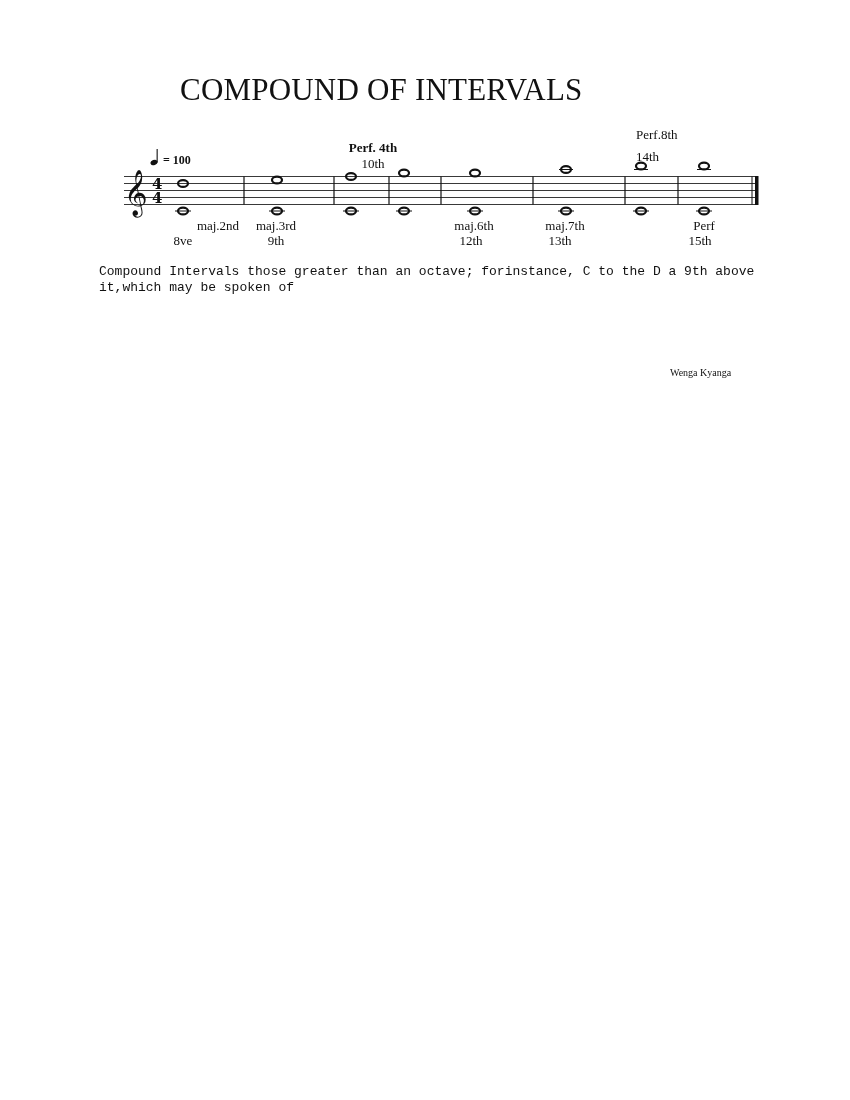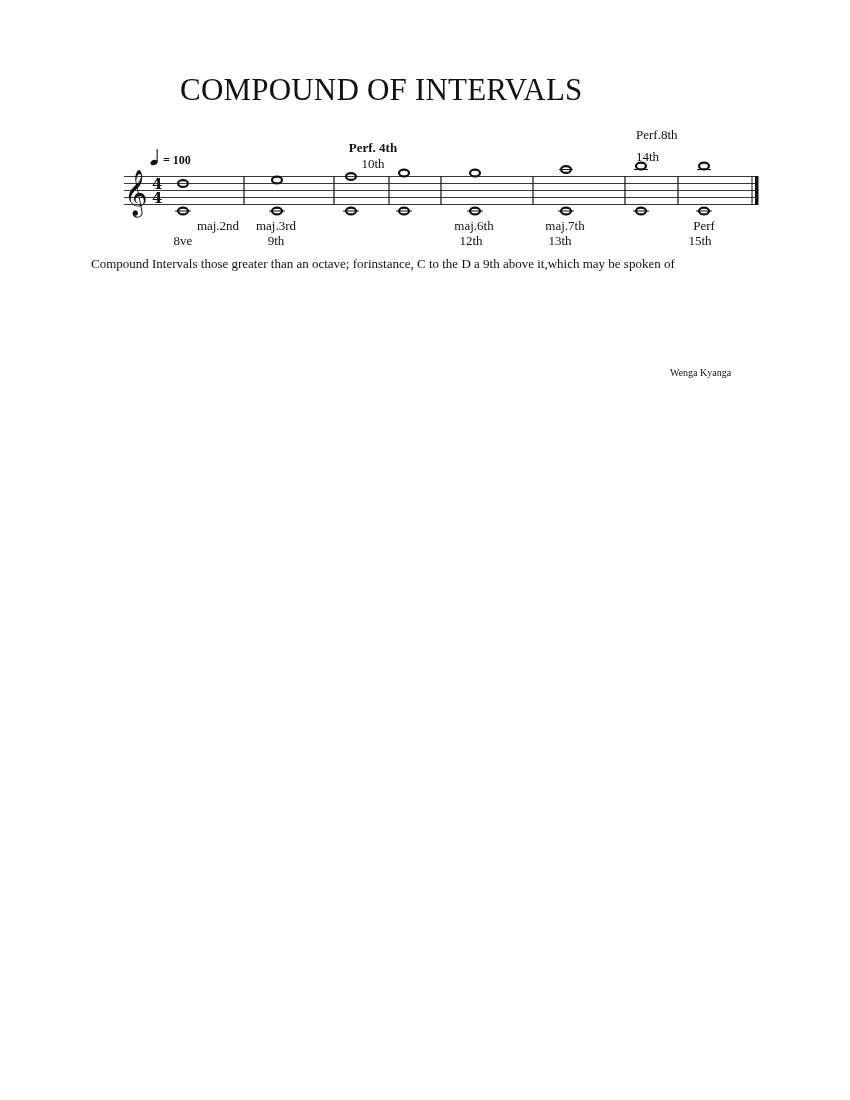--- a/index.html
+++ b/index.html
@@ -8,21 +8,21 @@
     .title { position: absolute; left: 180px; top: 72px; font-size: 31px;
              font-family: "Liberation Serif", "DejaVu Serif", serif; letter-spacing: 0.2px; white-space: nowrap; }
     .score { position: absolute; left: 0; top: 0; width: 850px; height: 260px; }
     .lbl { position: absolute; font-size: 13px; font-family: "Liberation Serif", "DejaVu Serif", serif;
            white-space: nowrap; line-height: 15px; }
     .lbl.center { transform: translateX(-50%); text-align: center; }
     .tempo { position: absolute; left: 150px; top: 148px; font-size: 12px; font-weight: bold;
              font-family: "Liberation Serif", "DejaVu Serif", serif; white-space: nowrap; }
     .text-block { position: absolute; left: 91px; top: 256px; width: 690px; font-size: 13px;
                   line-height: 16px; font-family: "Liberation Serif", "DejaVu Serif", serif; }
-    .text-block p { margin: 0; }
+    .text-block p { margin: 8px; font-family: Liberation Mono, monospace; }
     .composer { position: absolute; left: 670px; top: 367px; font-size: 10px;
                 font-family: "Liberation Serif", "DejaVu Serif", serif; white-space: nowrap; }
   </style>
 </head>
 <body>
 
 <div class="title">COMPOUND OF INTERVALS</div>
 
 <div class="tempo">
   <svg width="10" height="18" viewBox="0 0 10 18" style="vertical-align:-2px;">

